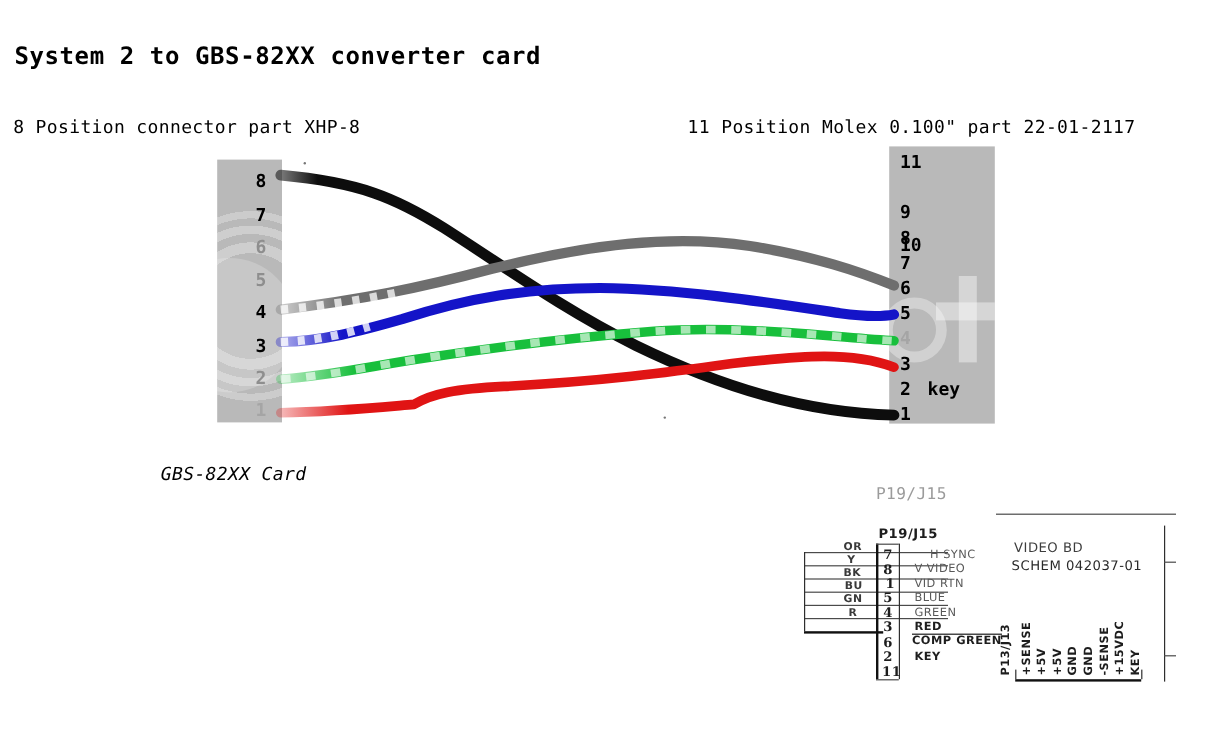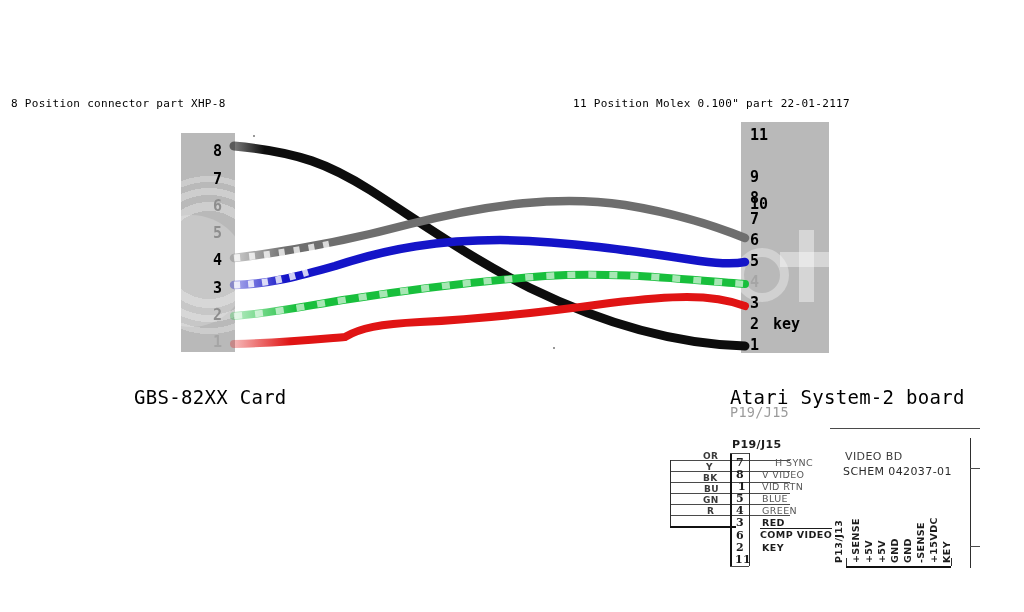--- a/index.html
+++ b/index.html
@@ -26,33 +26,34 @@
     position: absolute;
     left: 12px;
     top: 34px;
     font-size: 20px;
     font-weight: bold;
     letter-spacing: 0.5px;
     white-space: nowrap;
   }
   .sub-label {
     position: absolute;
-    font-size: 11px;
+    font-size: 15px;
     letter-spacing: 0.3px;
     white-space: nowrap;
     text-align: right;
   }
   #left-connector-caption { left: 11px; top: 97px; }
   #right-connector-caption { left: 573px; top: 97px; }
 
   .board-label {
     position: absolute;
-    font-size: 19px;
+    font-size: 15px;
     letter-spacing: 0.3px;
     white-space: nowrap;
+    font-style: italic;
   }
   #gbs-card-label { left: 134px; top: 386px; }
   #atari-board-label { left: 730px; top: 386px; }
   #atari-board-sub {
     position: absolute;
     left: 730px;
     top: 404px;
     font-size: 13.5px;
     color: #9b9b9b;
     letter-spacing: 0.3px;
@@ -221,20 +222,21 @@
     border-radius: 50%;
   }
   #stray-dot-1 { left: 253px; top: 135px; }
   #stray-dot-2 { left: 553px; top: 347px; }
 </style>
 </head>
 <body>
 
 <div id="page-root">
 
+  <div class="doc-title">System 2 to GBS-82XX converter card</div>
 
   <div class="sub-label" id="left-connector-caption">8 Position connector part XHP-8</div>
 
   <div class="sub-label" id="right-connector-caption">11 Position Molex 0.100" part 22-01-2117</div>
 
   <div class="connector" id="connector-left">
     <div class="wm-rings"></div>
     <div class="wm-disc"></div>
 
     <div class="pin" style="left:32px; top:11px;">8</div>
@@ -302,21 +304,20 @@
     <path d="M 234,316 C 275,313 310,305 350,299 C 420,288 480,281 545,276 C 620,271 695,281 745,284" fill="none" stroke="#ffffff" stroke-width="6.5" stroke-linecap="butt" stroke-dasharray="8 13" opacity="0.62"></path>
 
     <path d="M 234,344 C 280,343 310,340 345,337 C 360,328 380,324 420,322 C 500,318 560,310 610,303 C 670,296 710,293 745,306" fill="none" stroke="url(#fadeRed)" stroke-width="8" stroke-linecap="round"></path>
   </svg>
 
   <div id="stray-dot-1"></div>
   <div id="stray-dot-2"></div>
 
   <div class="board-label" id="gbs-card-label">GBS-82XX Card</div>
 
-  <div class="board-label" id="atari-board-label">Atari System-2 board</div>
 
   <div id="atari-board-sub">P19/J15</div>
 
   <div id="schematic">
 
     <div class="hline" style="left:0px;   top:40px; width:120px;"></div>
     <div class="hline" style="left:0px;   top:51px; width:120px;"></div>
     <div class="hline" style="left:0px;   top:62px; width:120px;"></div>
     <div class="hline" style="left:0px;   top:73px; width:120px;"></div>
     <div class="hline" style="left:0px;   top:84px; width:120px;"></div>
@@ -347,21 +348,21 @@
     <div class="hand num" style="left:66px; top:109px;">6</div>
     <div class="hand num" style="left:66px; top:121px;">2</div>
     <div class="hand num" style="left:65px; top:133px;">11</div>
 
     <div class="hand" style="left:105px; top:37px;">H SYNC</div>
     <div class="hand" style="left:92px; top:49px;">V VIDEO</div>
     <div class="hand" style="left:92px; top:61px;">VID RTN</div>
     <div class="hand" style="left:92px; top:73px;text-align:right;">BLUE</div>
     <div class="hand" style="left:92px; top:85px;">GREEN</div>
     <div class="hand dark" style="left:92px; top:97px;">RED</div>
-    <div class="hand dark overline" style="left:90px; top:108px;">COMP VIDEO</div>
+    <div class="hand dark overline" style="left:90px; top:108px;">COMP GREEN</div>
     <div class="hand dark" style="left:92px; top:122px;">KEY</div>
 
     <div class="hand" style="left:175px; top:30px; font-size:11px; color:#3d3d3d;">VIDEO BD</div>
     <div class="hand" style="left:173px; top:45px; font-size:11px; color:#2a2a2a;">SCHEM 042037-01</div>
 
     <div class="hand vert" style="left:163px; top:143px;">P13/J13</div>
     <div class="hand vert" style="left:180px; top:143px;">+SENSE</div>
     <div class="hand vert" style="left:193px; top:143px;">+5V</div>
     <div class="hand vert" style="left:206px; top:143px;">+5V</div>
     <div class="hand vert" style="left:219px; top:143px;">GND</div>

